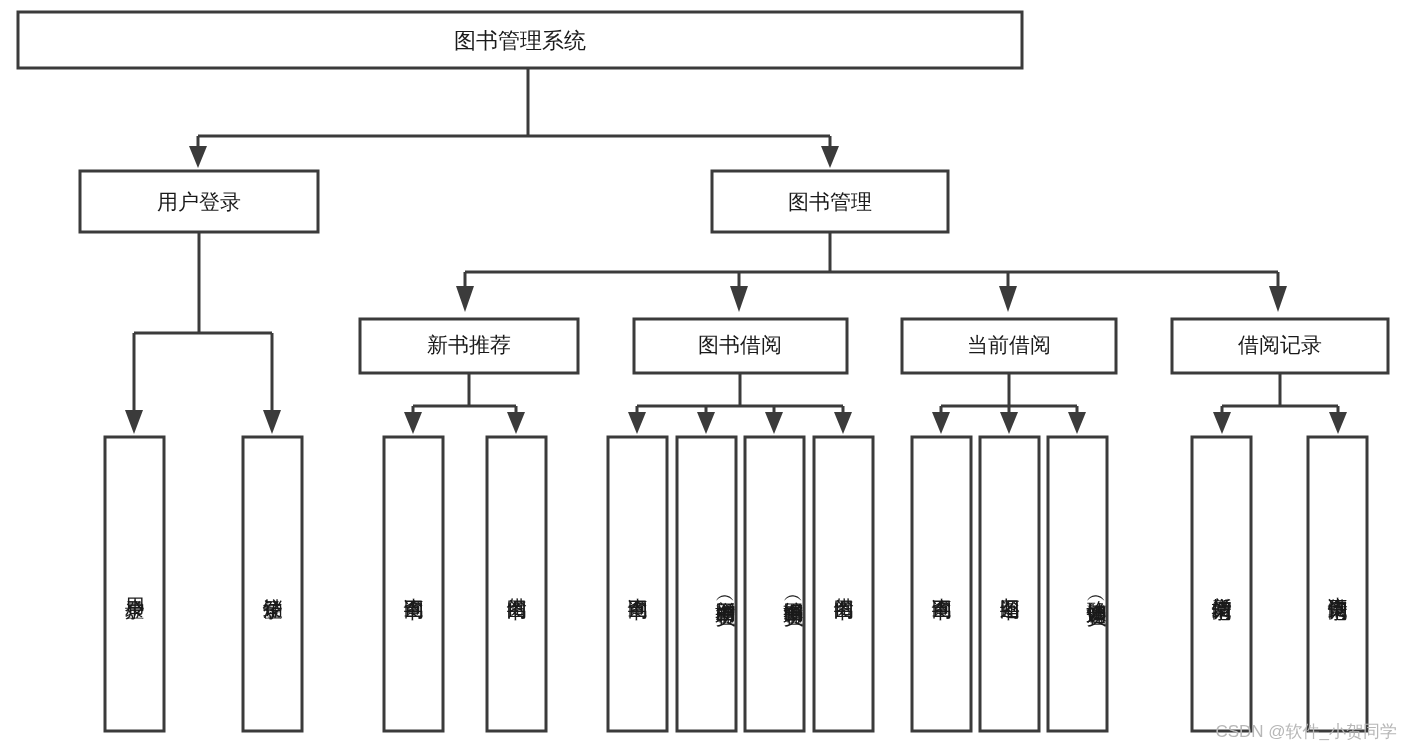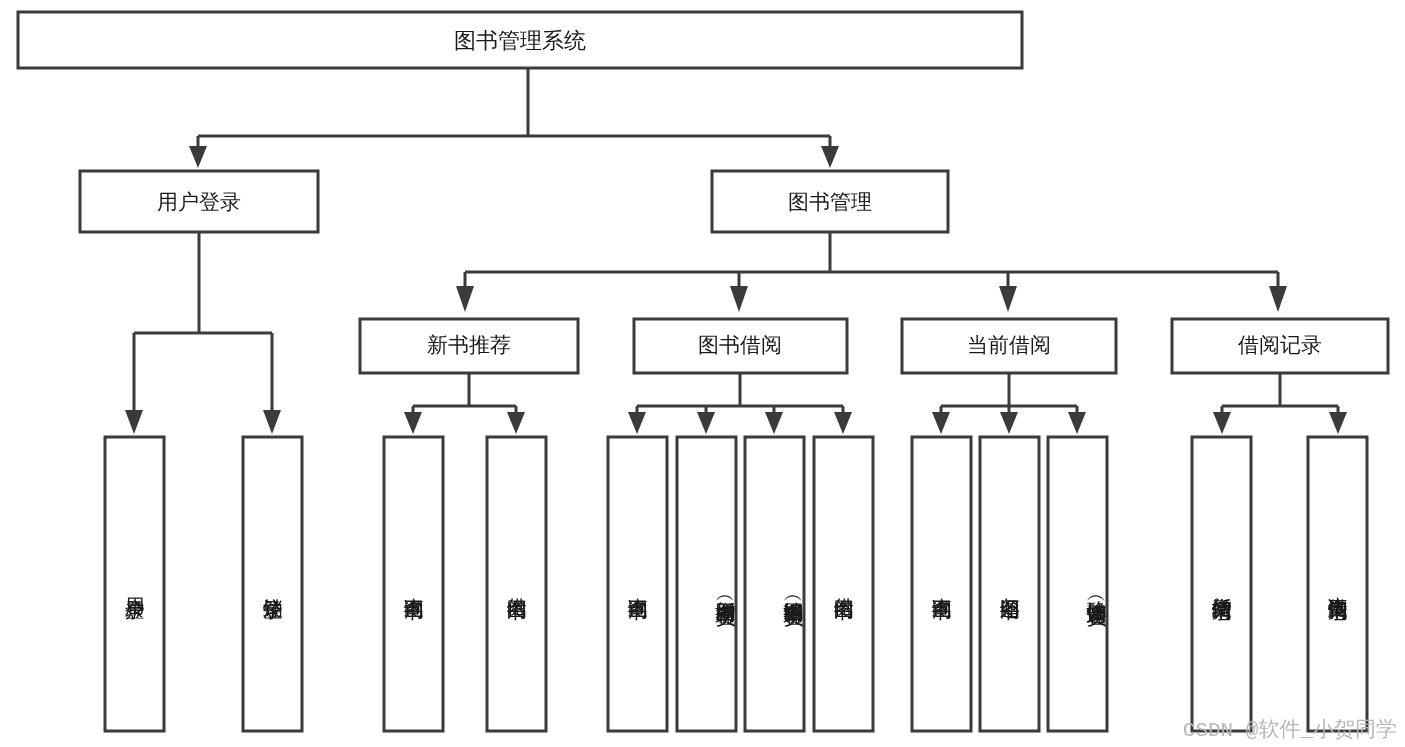--- a/index.html
+++ b/index.html
@@ -74,22 +74,22 @@
     display: flex;
     align-items: center;
     justify-content: center;
     pointer-events: none;
     user-select: none;
   }
   #watermark {
     position: absolute;
     right: 8px;
     bottom: 4px;
-    font-family: Liberation Mono, monospace;
-    font-size: 21px;
+    font-family: Liberation Sans, sans-serif;
+    font-size: 17px;
     color: #b7b7b7;
     white-space: nowrap;
     user-select: none;
   }
 </style>
 </head>
 <body>
 
 <div id="diagram-root">
 

